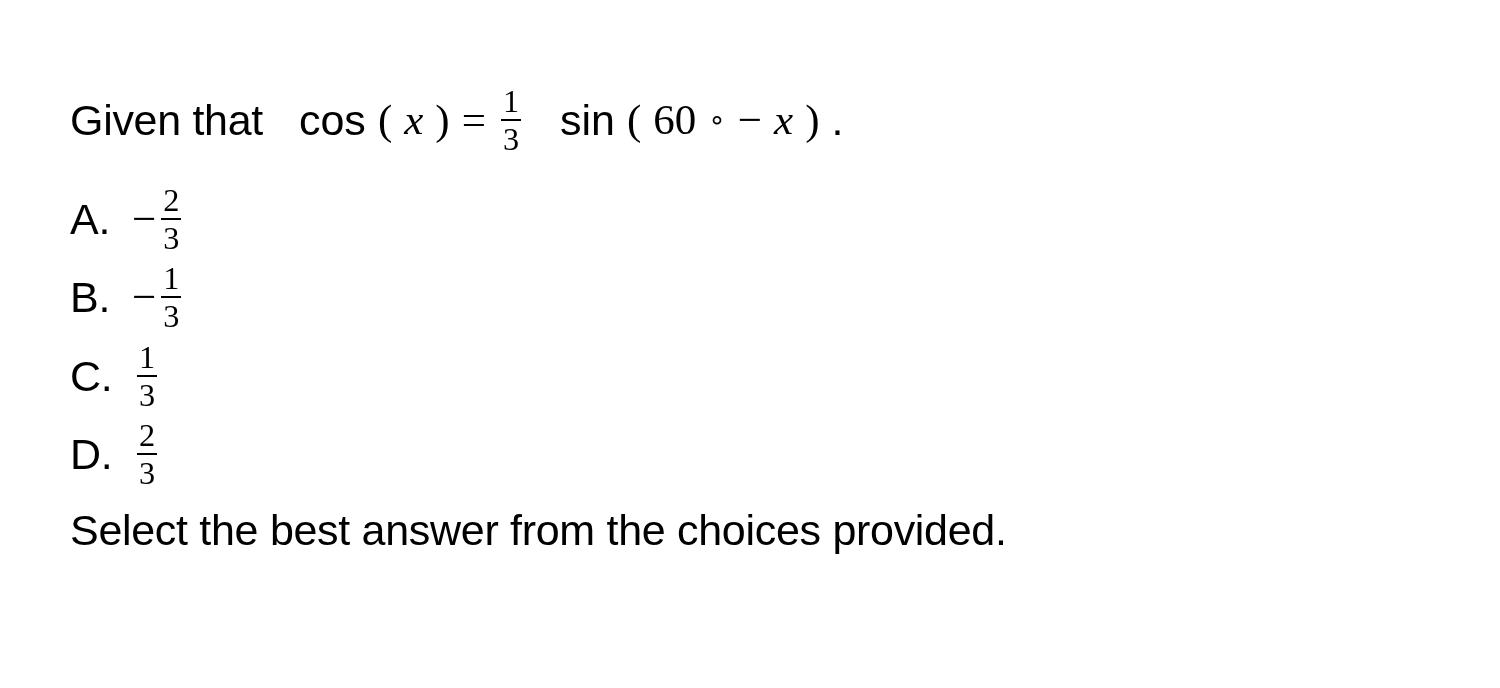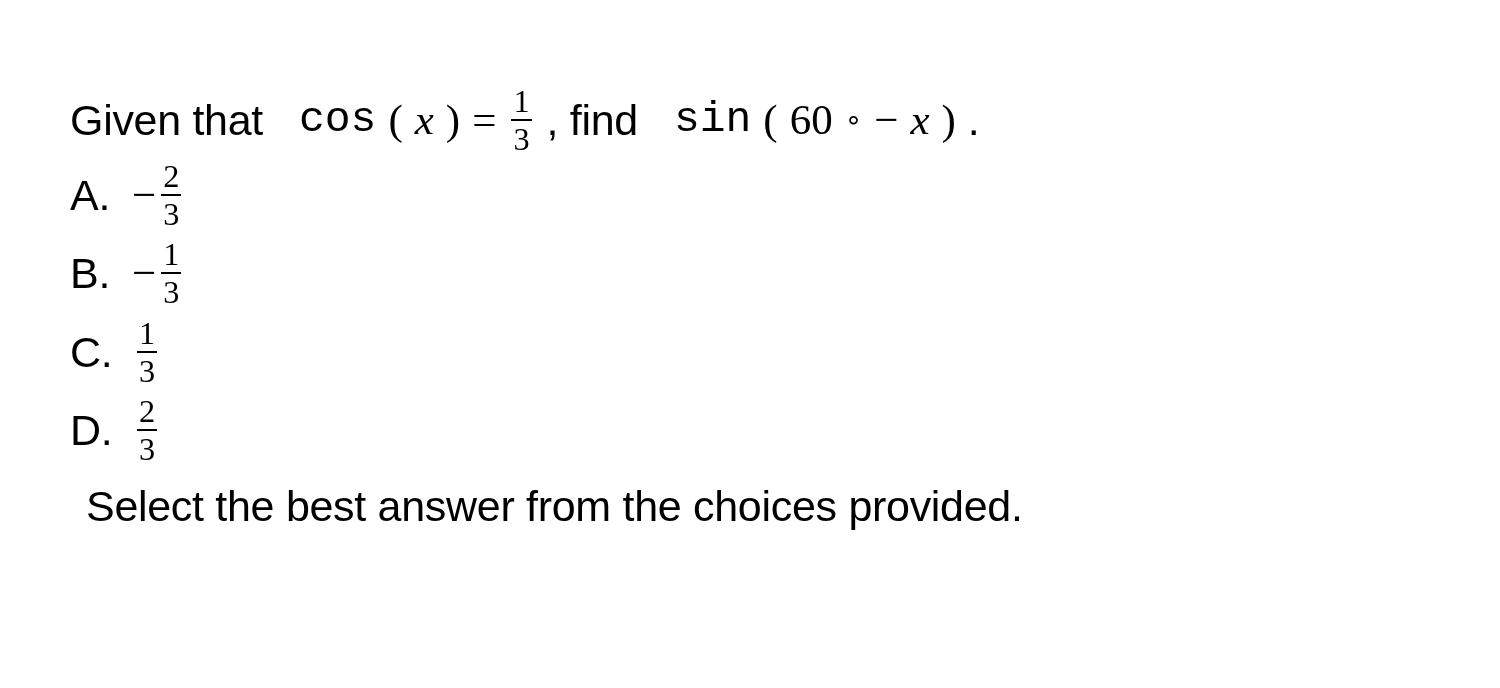--- a/index.html
+++ b/index.html
@@ -17,30 +17,30 @@
     }
     .question-container {
       font-size: 43px;
       line-height: 1.5;
     }
     .prompt-line {
       display: flex;
       align-items: center;
       flex-wrap: wrap;
       gap: 12px;
-      margin-bottom: 4px;
+      margin-bottom: 28px;
     }
     .text-part {
       letter-spacing: -0.3px;
     }
     .math {
       font-family: 'Times New Roman', serif;
     }
     .math-func {
-      font-family: Liberation Mono, monospace;
+      font-family: Liberation Sans, sans-serif;
     }
     .math-var {
       font-family: 'Times New Roman', serif;
       font-style: italic;
     }
     .frac {
       display: inline-flex;
       flex-direction: column;
       align-items: center;
       vertical-align: middle;
@@ -69,21 +69,20 @@
       display: flex;
       align-items: center;
     }
     .minus {
       font-family: 'Times New Roman', serif;
       margin-right: 2px;
     }
     .instruction {
       margin-top: 8px;
       letter-spacing: -0.3px;
-      margin-left: 16px;
     }
     .deg {
       font-size: 0.65em;
       vertical-align: super;
       font-family: 'Times New Roman', serif;
     }
   </style>
 </head>
 <body>
 
@@ -93,21 +92,20 @@
     <span>&nbsp;</span>
     <span class="math-func">cos</span>
     <span class="math">(</span>
     <span class="math-var">x</span>
     <span class="math">)</span>
     <span class="math"> = </span>
     <span class="frac">
       <span class="num">1</span>
       <span class="den">3</span>
     </span>
-    <span class="text-part"> , find </span>
     <span>&nbsp;</span>
     <span class="math-func">sin</span>
     <span class="math">(</span>
     <span class="math">60</span>
     <span class="deg">∘</span>
     <span class="math"> − </span>
     <span class="math-var">x</span>
     <span class="math">)</span>
     <span class="text-part"> .</span>
   </div>

